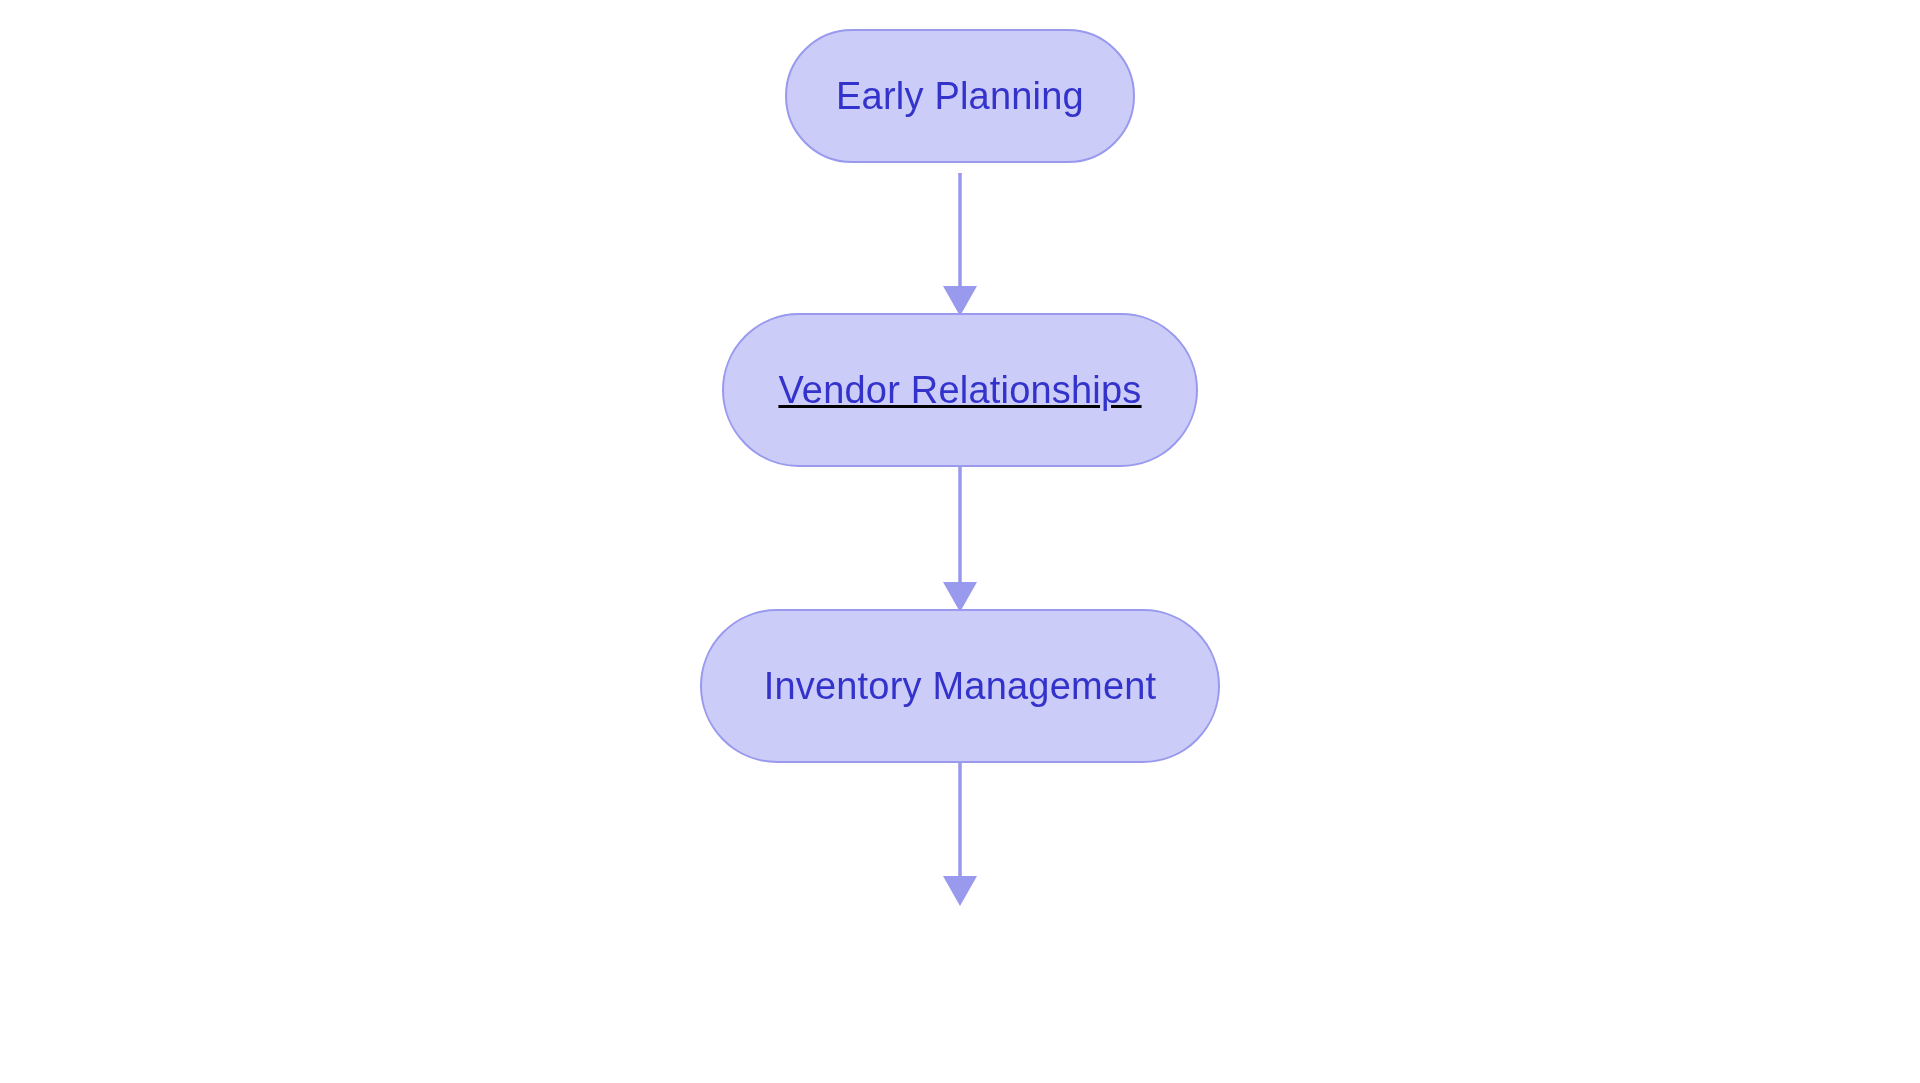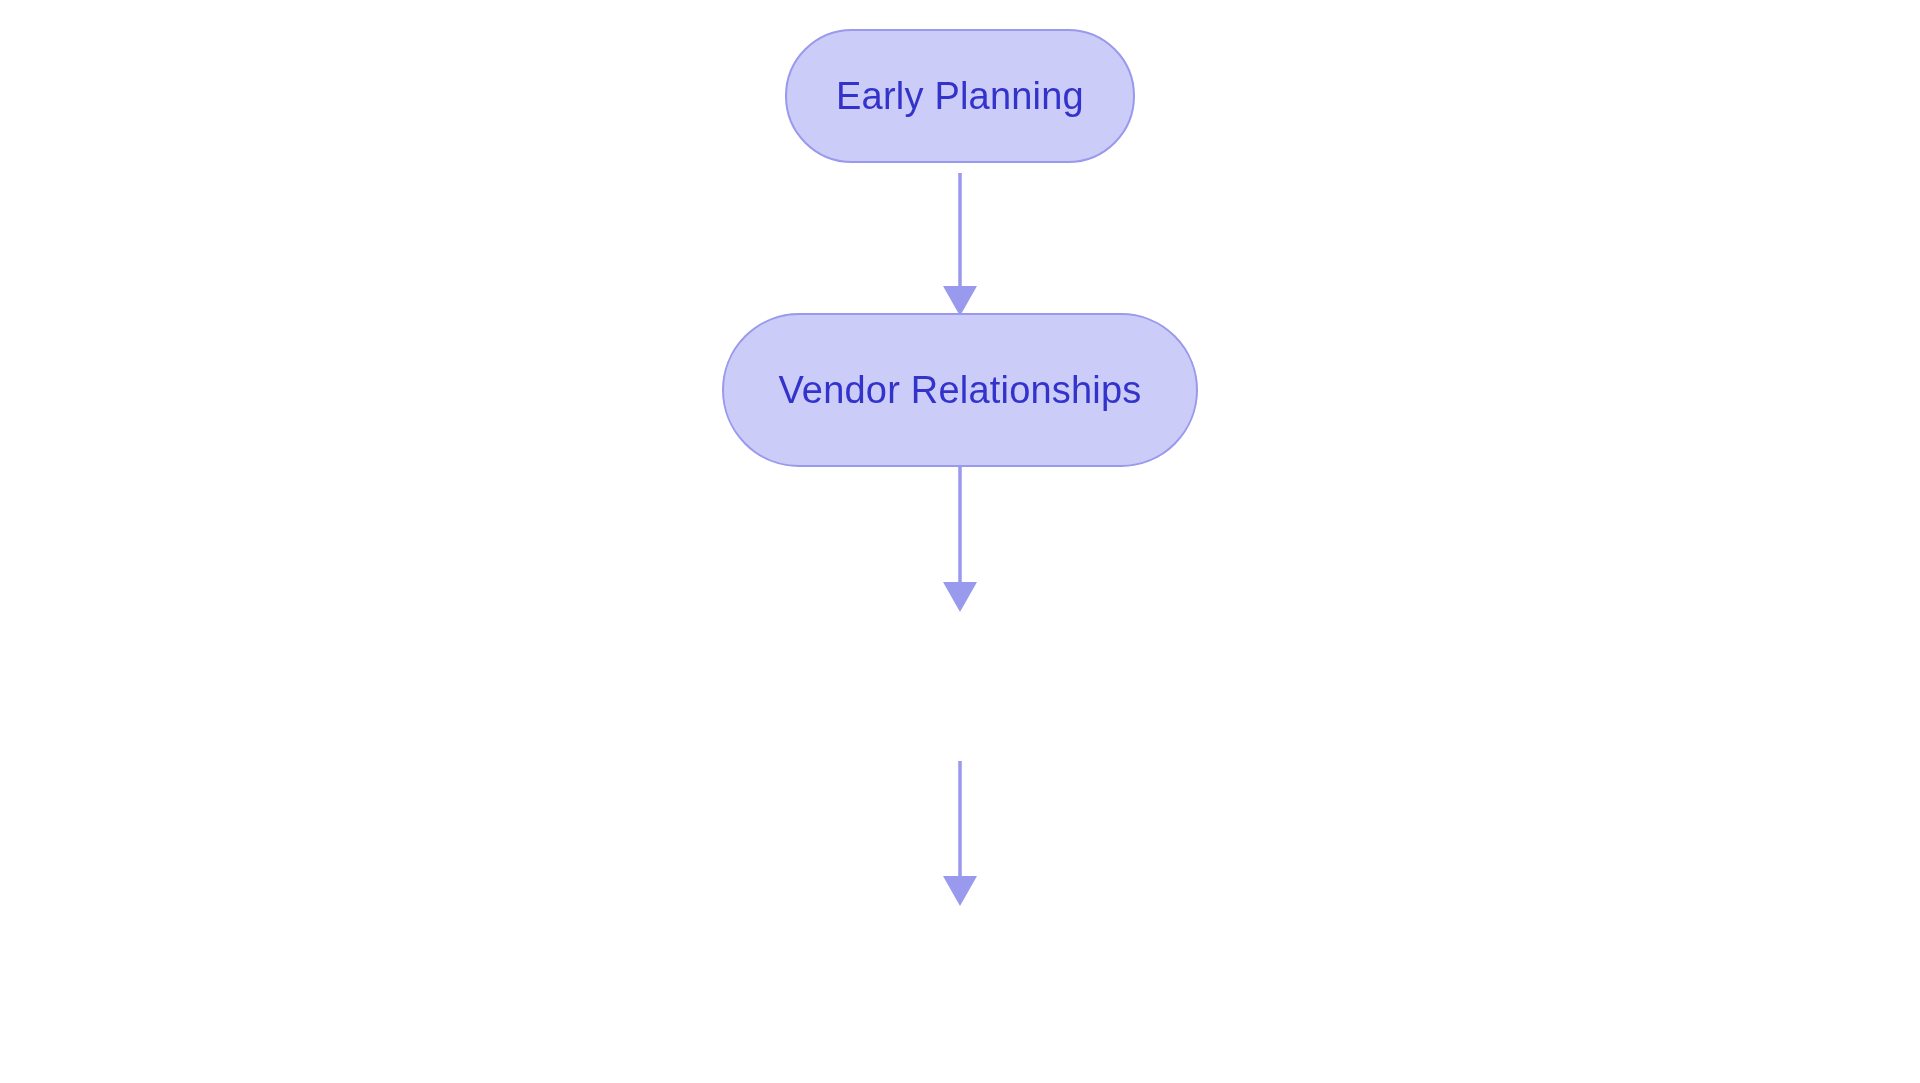--- a/index.html
+++ b/index.html
@@ -41,21 +41,21 @@
     white-space: nowrap;
     text-align: center;
   }
   .flow-edge {
     position: absolute;
     z-index: 1;
     overflow: visible;
   }
   
   #node-0 { left: 785px;  top: 21px;   width: 350px; height: 134px; margin-top: 8px; }
-  #node-1 { left: 722px;  top: 313px;  width: 476px; height: 154px; }
+  #node-1 { left: 722px;  top: 313px;  width: 476px; height: 154px; text-decoration: underline; }
   #node-2 { left: 700px;  top: 609px;  width: 520px; height: 154px; }
   #node-3 { left: 616px;  top: 903px;  width: 689px; height: 157px; }
 
   #edge-0 { left: 920px; top: 173px; width: 80px; height: 144px; }
   #edge-1 { left: 920px; top: 465px; width: 80px; height: 148px; }
   #edge-2 { left: 920px; top: 761px; width: 80px; height: 146px; }
 </style>
 </head>
 <body>
 
@@ -72,20 +72,23 @@
 
   <div class="flow-node" id="node-1">
     <span class="flow-node-label">Vendor Relationships</span>
   </div>
 
   <svg class="flow-edge" id="edge-1" viewBox="0 0 80 148">
     <line x1="40" y1="0" x2="40" y2="122" stroke="#9999ee" stroke-width="3.5"></line>
     <polygon points="23,117 57,117 40,147" fill="#9999ee"></polygon>
   </svg>
 
+  <div class="flow-node" id="node-2">
+    <span class="flow-node-label">Inventory Management</span>
+  </div>
 
   <svg class="flow-edge" id="edge-2" viewBox="0 0 80 146">
     <line x1="40" y1="0" x2="40" y2="120" stroke="#9999ee" stroke-width="3.5"></line>
     <polygon points="23,115 57,115 40,145" fill="#9999ee"></polygon>
   </svg>
 
 
 </div>
 
 </body></html>

